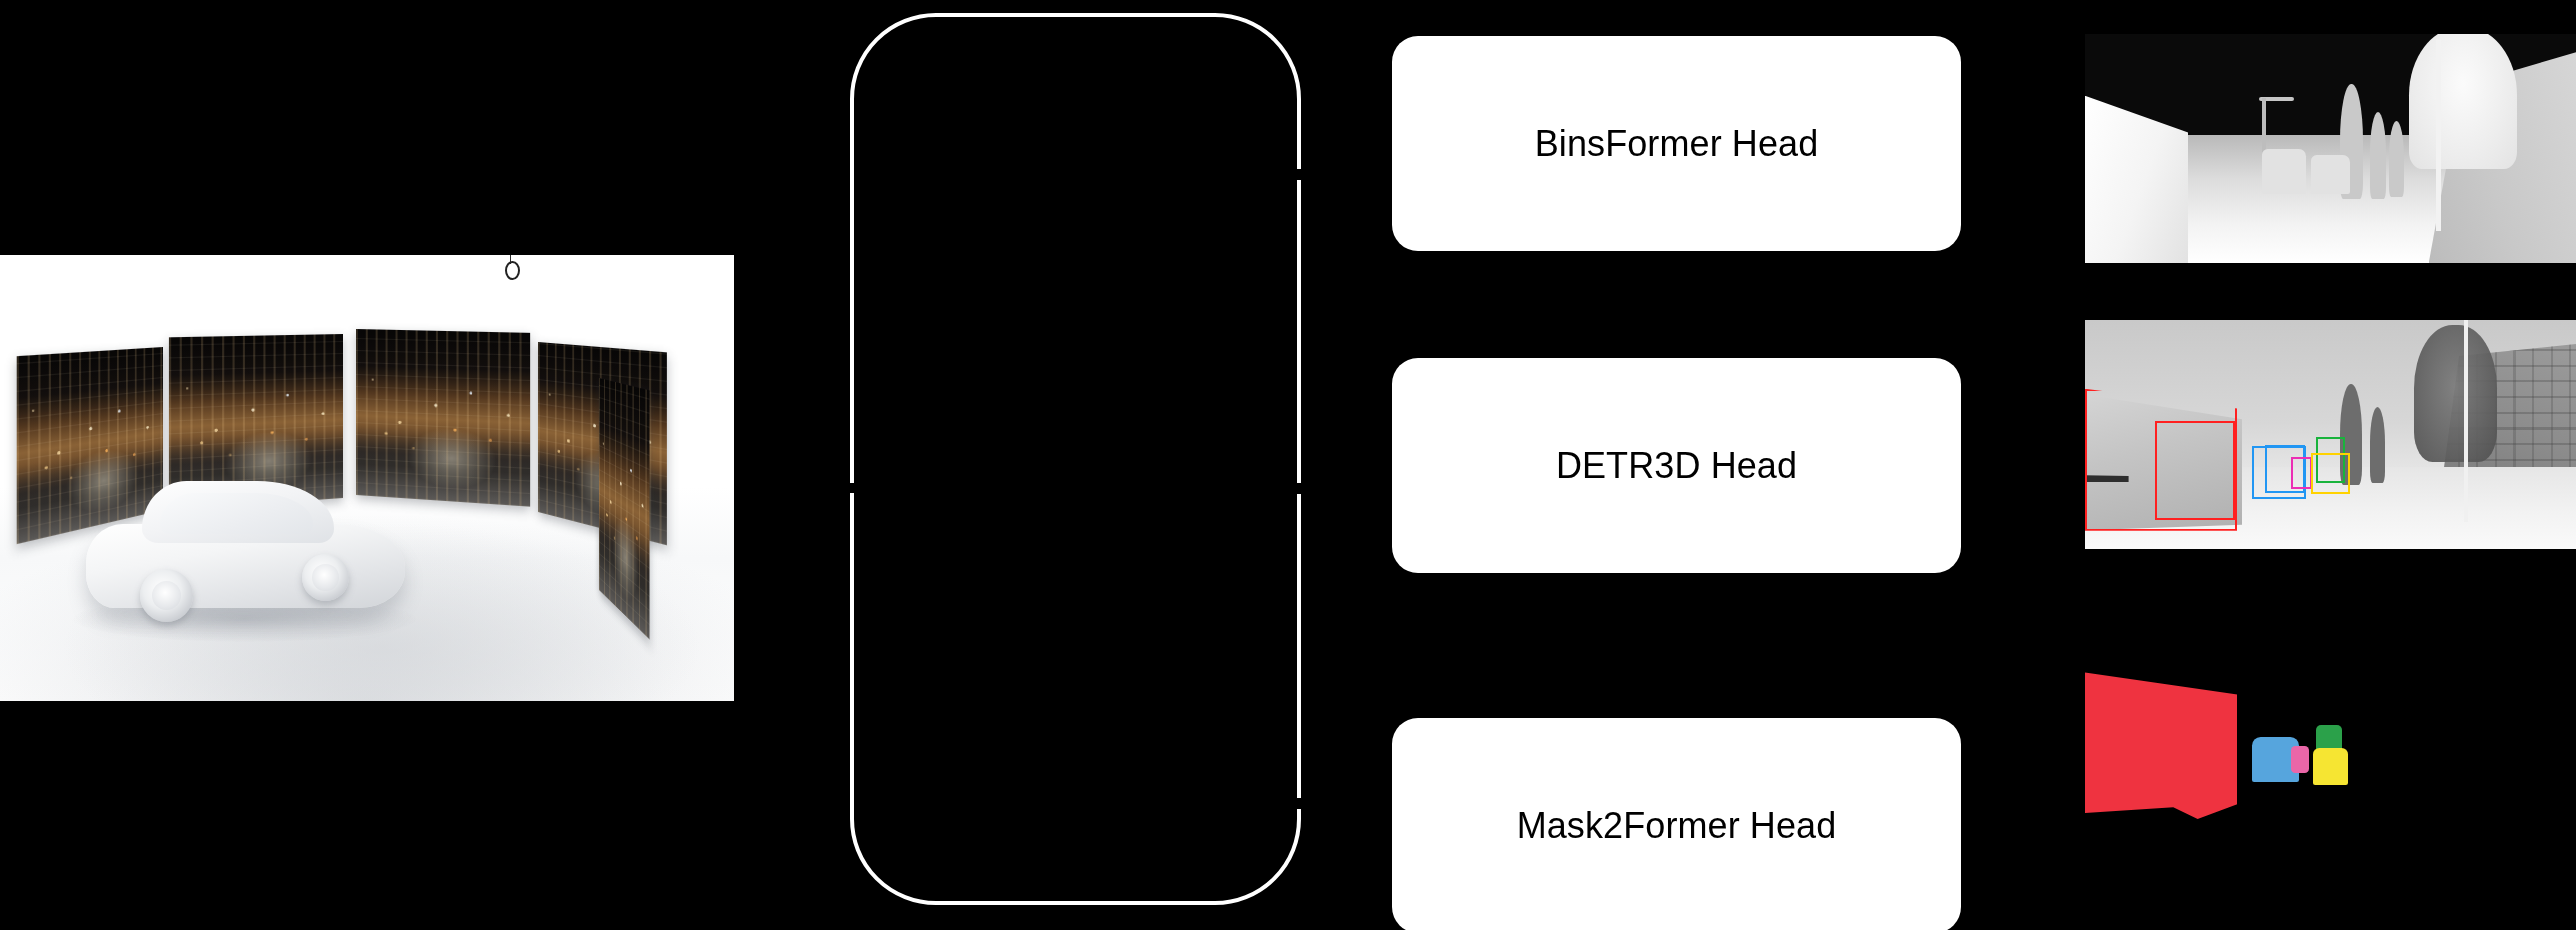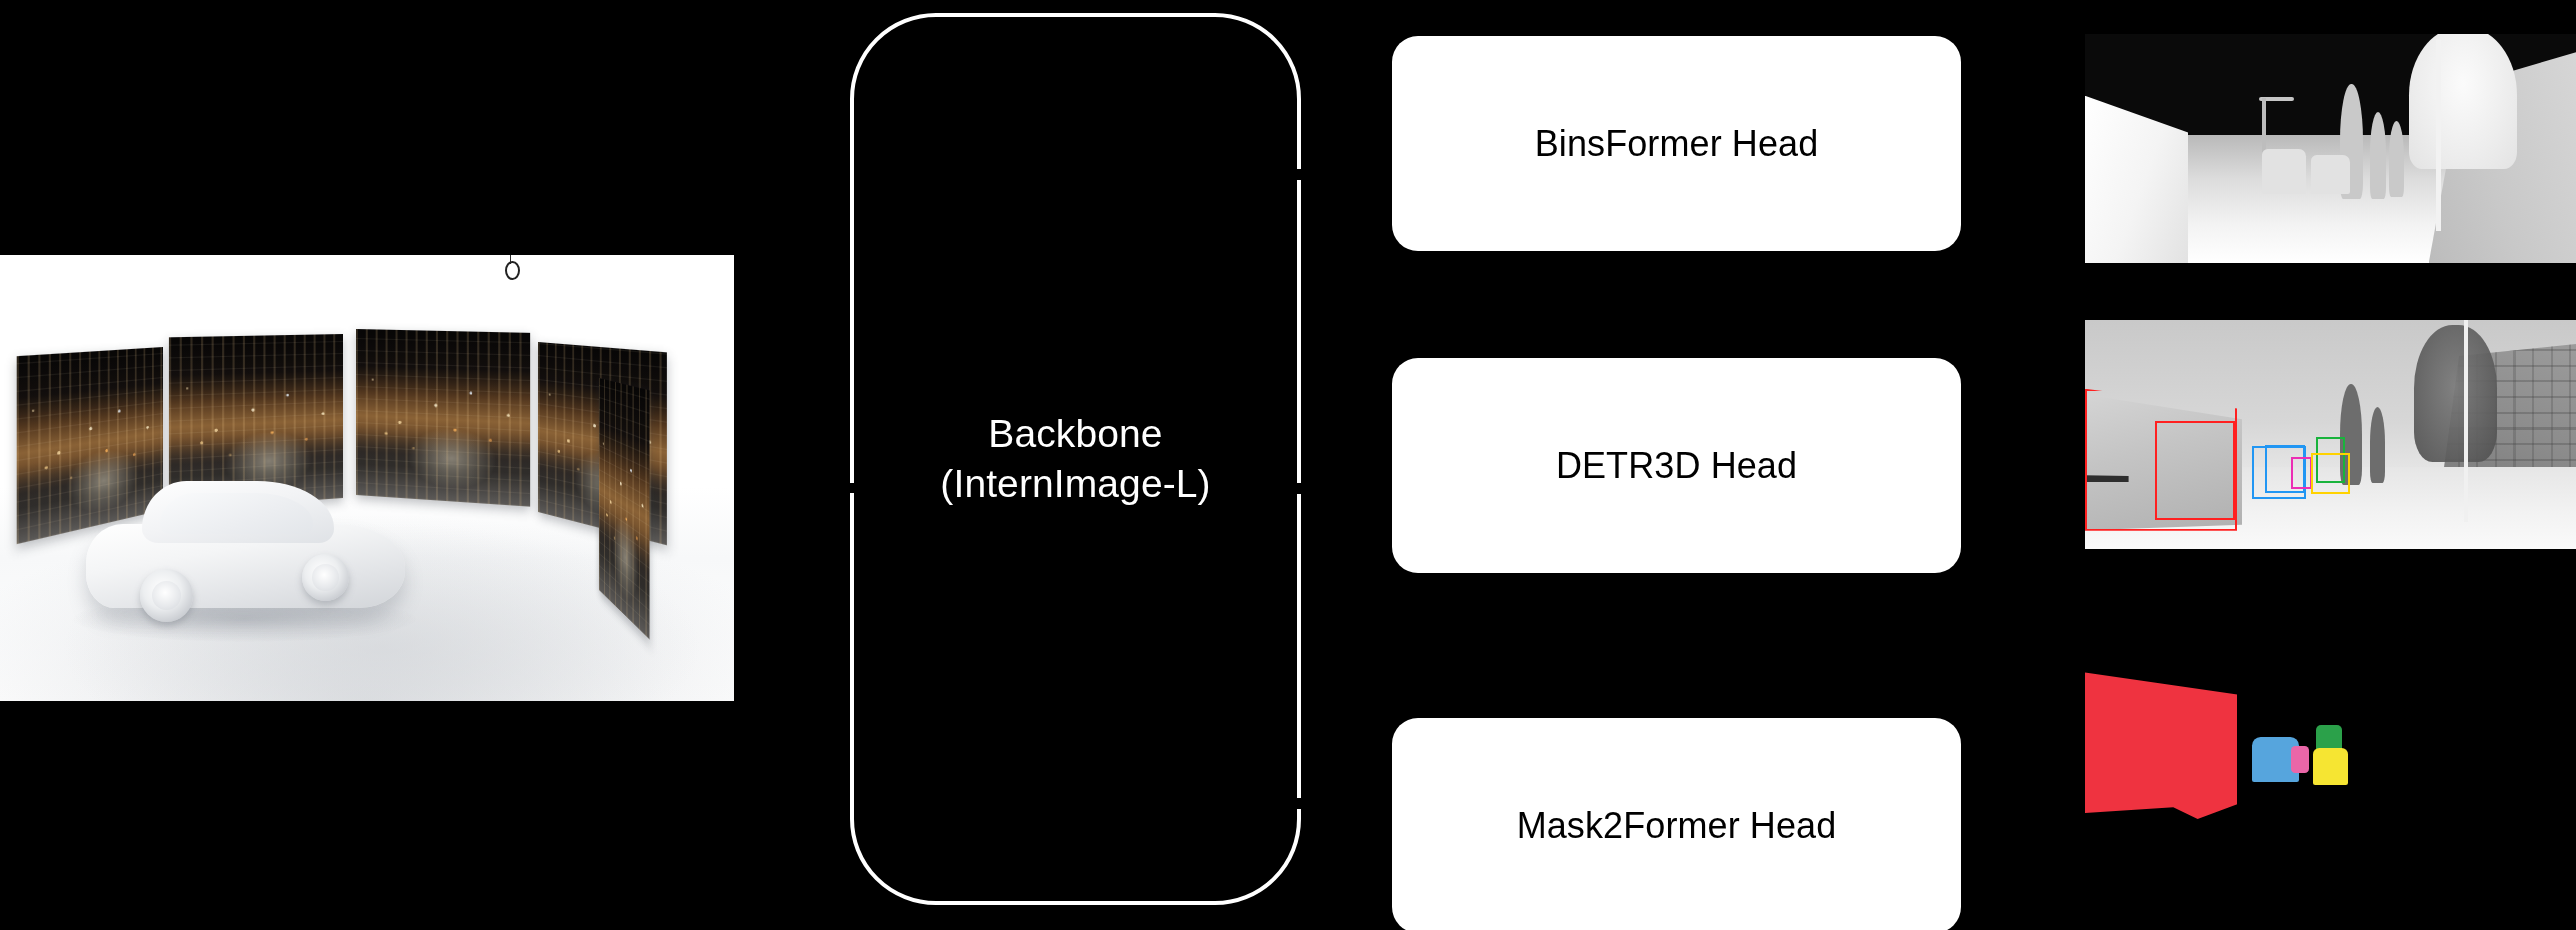--- a/index.html
+++ b/index.html
@@ -261,22 +261,20 @@
     <div class="wheel rear">
         <div class="hub"></div>
       </div>
     <div class="wheel front">
         <div class="hub"></div>
       </div>
   </div>
 </div>
 
 <div id="backbone">
-  <div id="backbone-label">Backbone
-(InternImage-L)</div>
   <span class="notch n1"></span>
   <span class="notch n2"></span>
   <span class="notch n3"></span>
   <span class="notch-left"></span>
 </div>
 
 <div class="head-box" id="head-bins">
   <div class="head-label">BinsFormer Head</div>
 </div>
 

